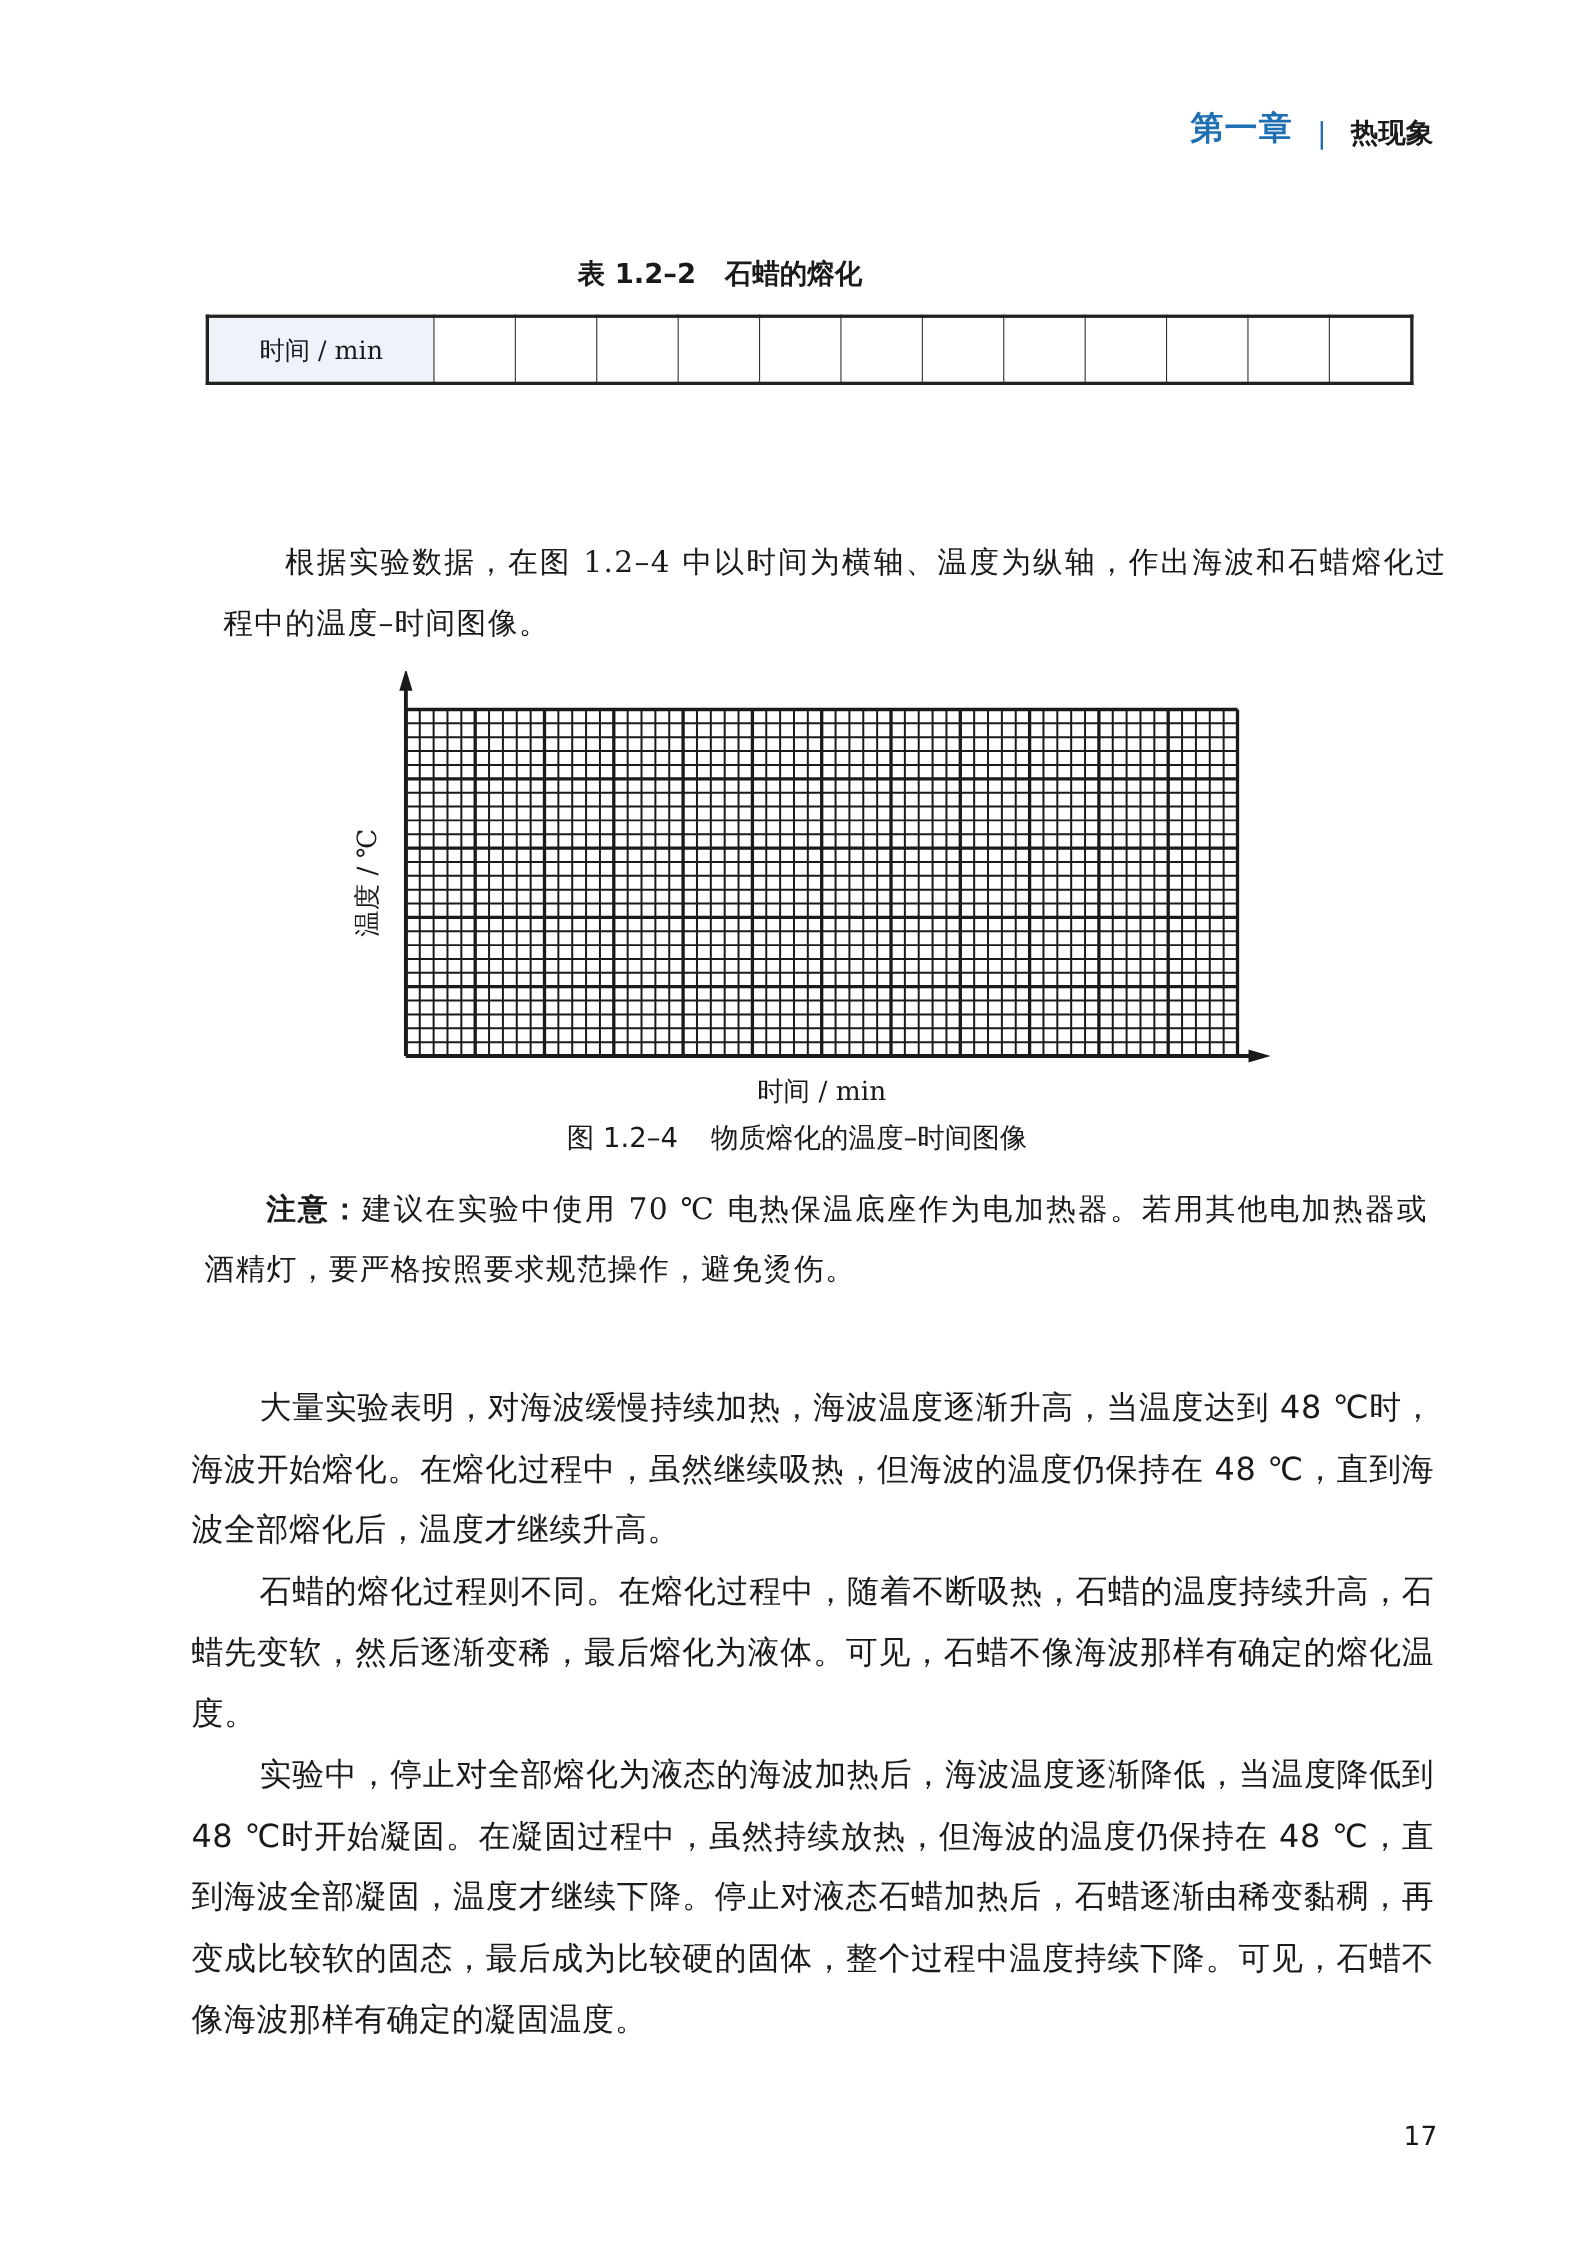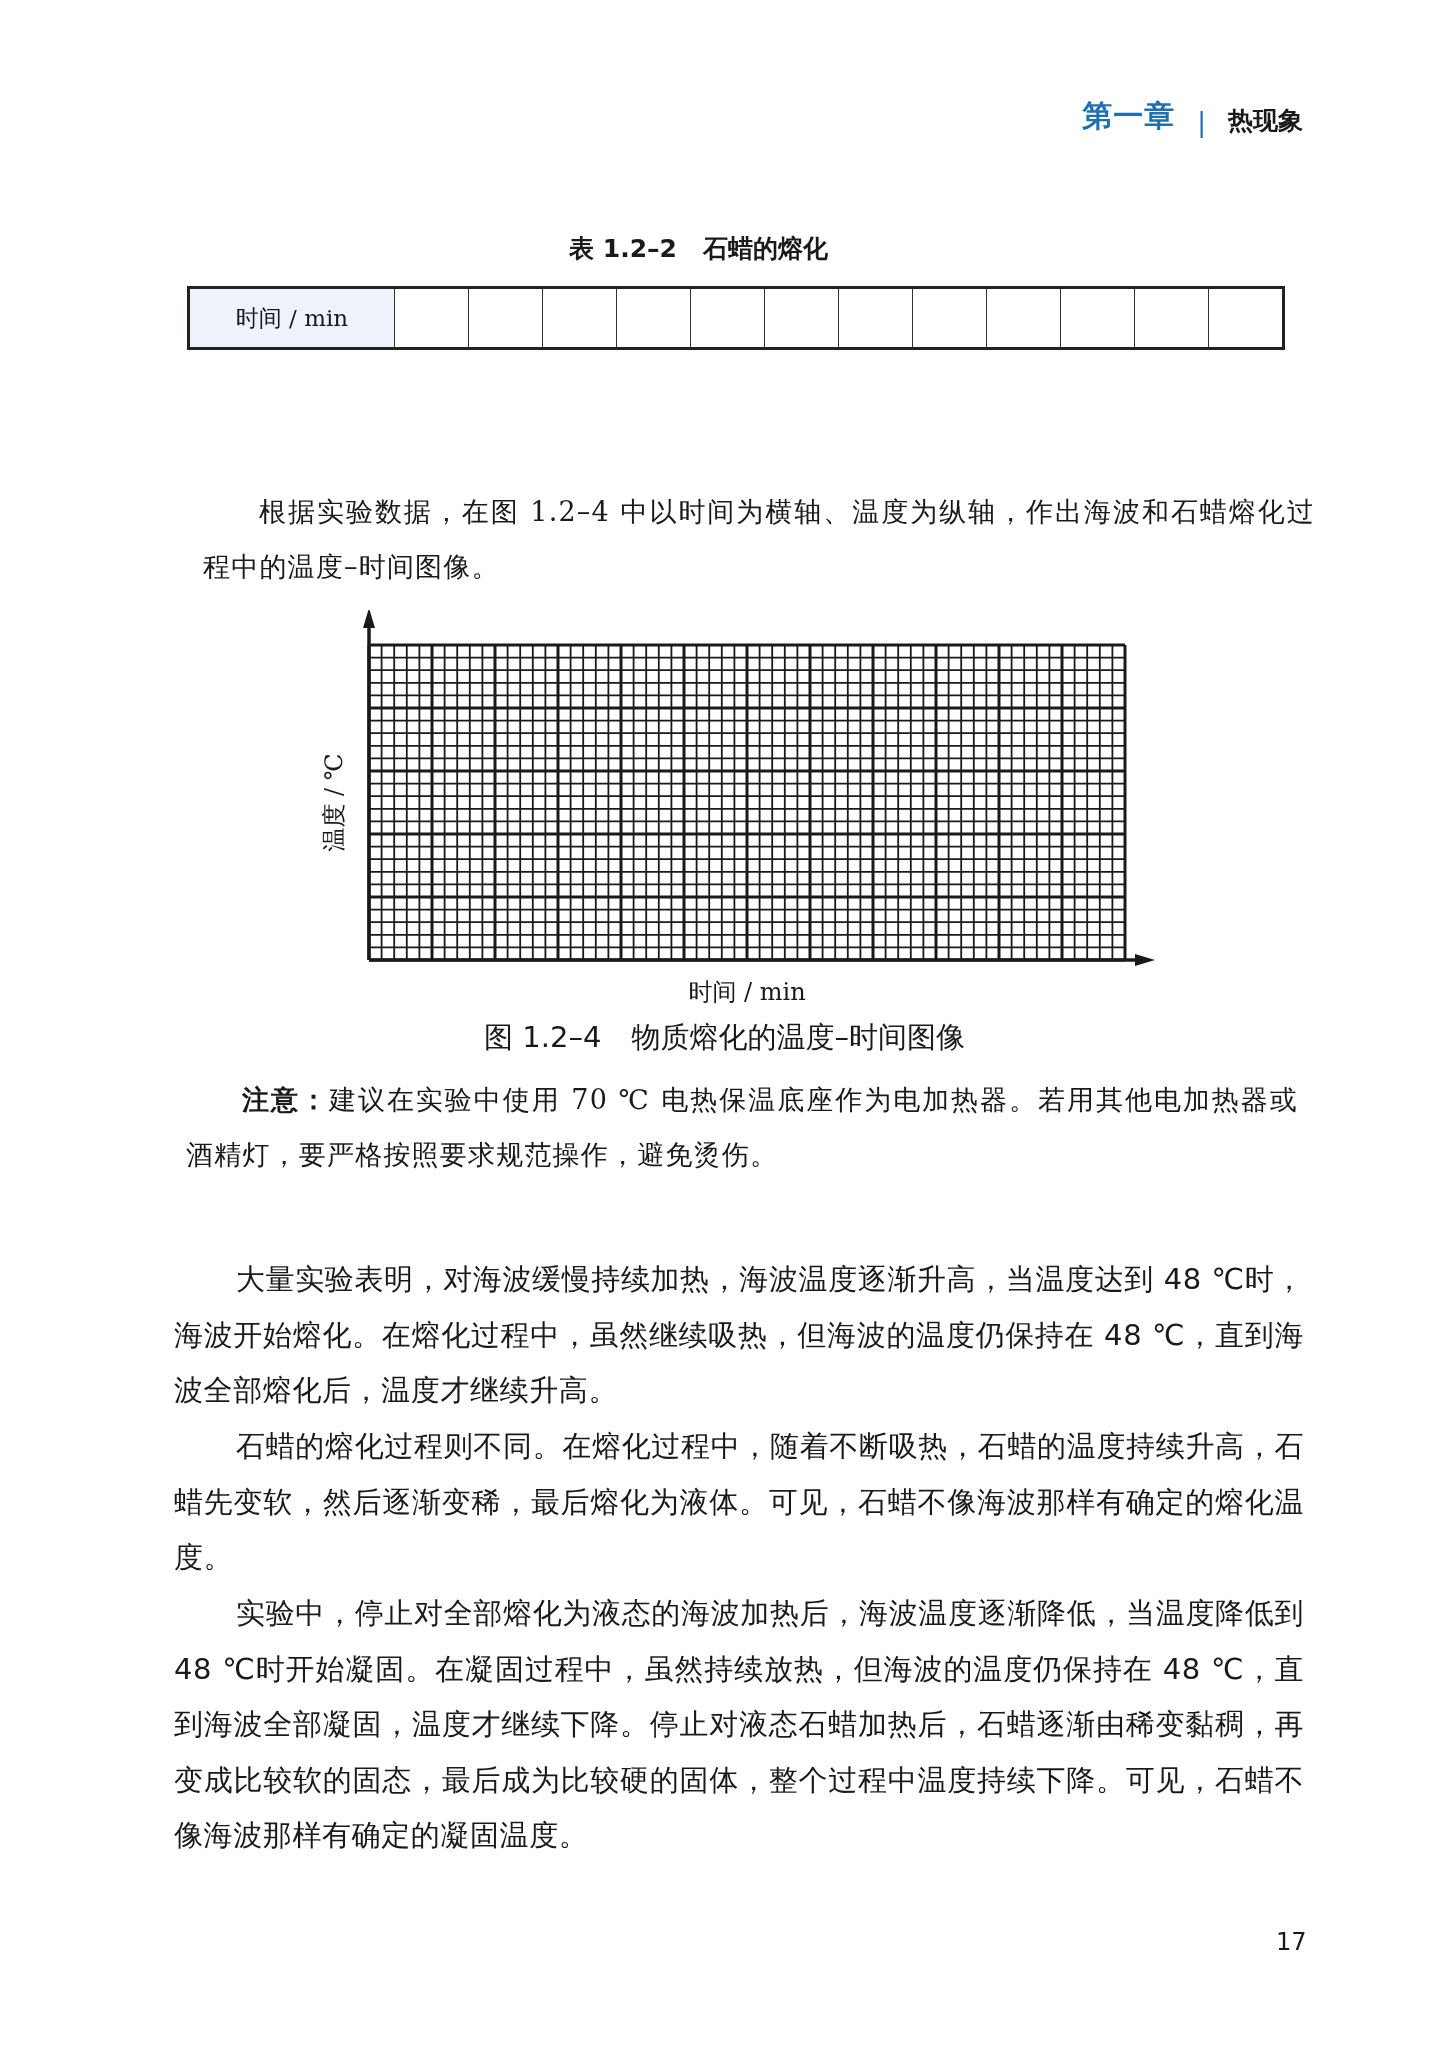--- a/index.html
+++ b/index.html
@@ -8,42 +8,42 @@
 
   
   #running-head { position:absolute; top:96px; right:146px; display:flex; align-items:flex-end;
                   font-family:"DejaVu Sans", "Liberation Sans", sans-serif; font-weight:bold; }
   #chapter-num { color:#1f6fb2; font-size:30px; letter-spacing:1px; }
   #head-sep { color:#1f6fb2; font-size:26px; margin:0 22px 0 22px; font-weight:normal; }
   #chapter-title { color:#1a1a1a; font-size:25px; }
 
   
   #table-caption { position:absolute; top:232px; left:0; width:1309px; text-align:center;
-                   font-family:"DejaVu Sans", "Liberation Sans", sans-serif; font-weight:bold; font-size:25px;padding-left:44px; }
+                   font-family:"DejaVu Sans", "Liberation Sans", sans-serif; font-weight:bold; font-size:25px; }
   #table-caption .gap { display:inline-block; width:26px; }
   #data-table { position:absolute; top:286px; left:187px; border-collapse:collapse;
                 border:3px solid #222; }
   #data-table td { border:1.6px solid #333; height:58px; padding:0; }
   #data-table td.rowhead { width:204px; background:#eef3fb; text-align:center;
                            font-size:23px; white-space:nowrap; }
   #data-table td.cell { width:73px; }
 
   
   .para { position:absolute; left:186px; width:1112px; font-size:27px; line-height:55px;
           text-align:justify; text-indent:56px; letter-spacing:1.2px;
           font-family:"DejaVu Serif", "Liberation Serif", serif; }
   .body-para { position:absolute; left:174px; width:1130px; font-size:29px; line-height:55.5px;
                text-indent:62px; text-align:justify; letter-spacing:0.6px;
                font-family:"DejaVu Sans", "Liberation Sans", sans-serif; }
   .bold-lead { font-weight:bold; }
 
   
   #figure { position:absolute; left:300px; top:610px; }
   #fig-caption { position:absolute; top:1018px; left:0; width:1449px; text-align:center;
-                 font-family:"DejaVu Sans", "Liberation Sans", sans-serif; font-size:29px; }
+                 font-family:"DejaVu Sans", "Liberation Sans", sans-serif; font-size:25px; }
   #fig-caption .gap { display:inline-block; width:30px; }
 
   #page-number { position:absolute; top:1928px; left:1276px; font-family:"DejaVu Sans", "Liberation Sans", sans-serif;
                  font-size:24px; }
 </style>
 </head>
 <body>
 
 <div id="running-head">
   <span id="chapter-num">第一章</span>

